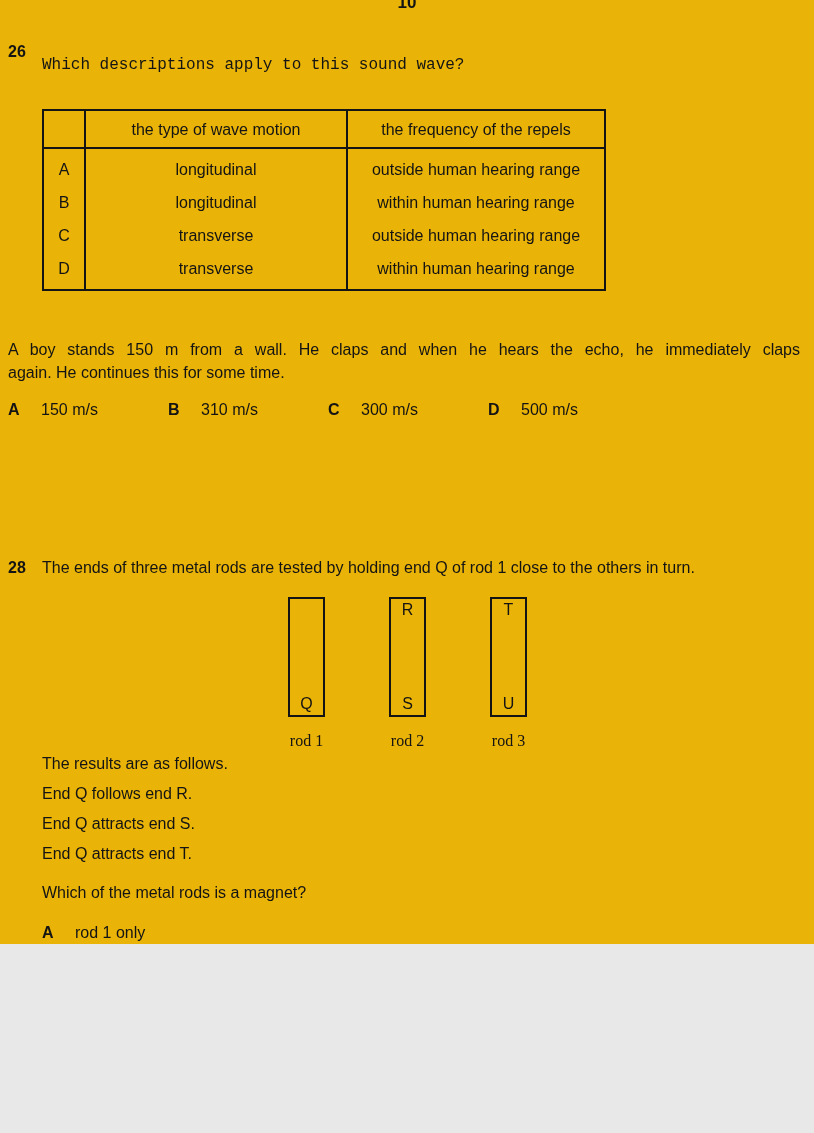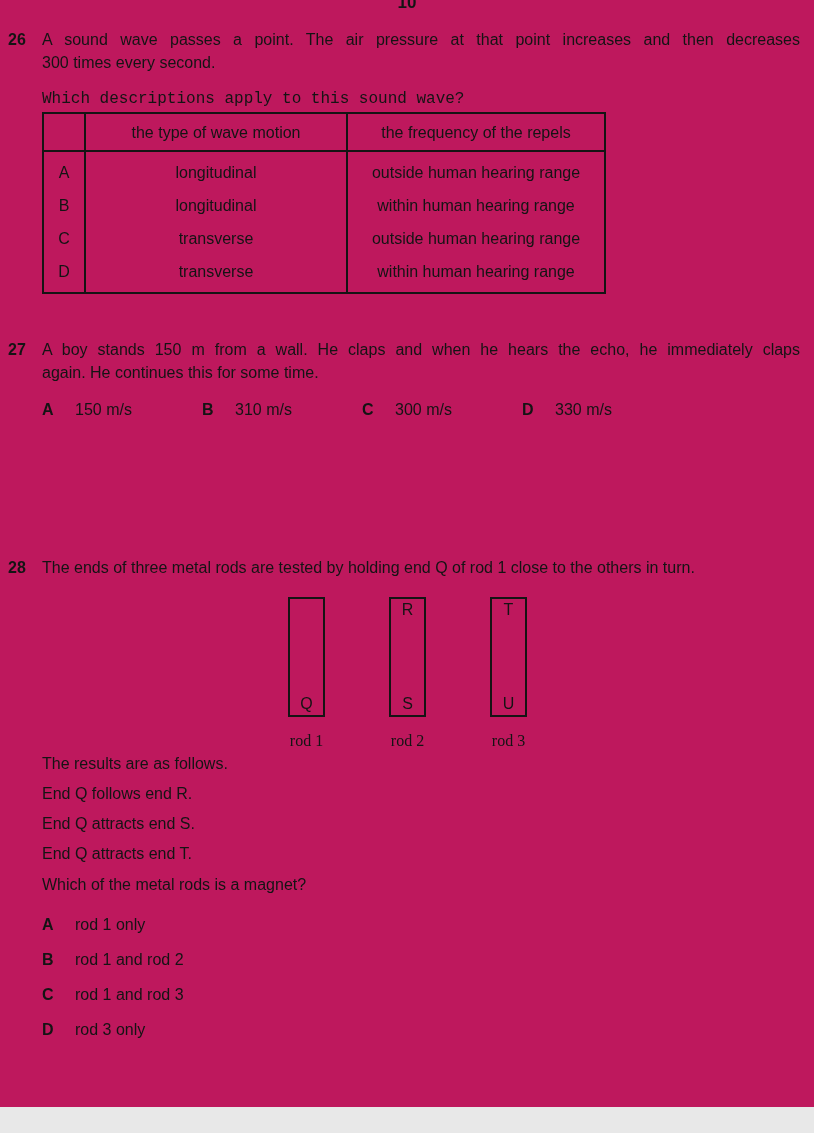--- a/index.html
+++ b/index.html
@@ -3,23 +3,23 @@
 <meta charset="utf-8">
 <style>
   html, body { margin: 0; padding: 0; }
   body {
     font-family: "Liberation Sans", sans-serif;
     background: #e8e8e8;
   }
   .page {
     position: relative;
     width: 814px;
-    height: 1107px;
+    height: 944px;
     margin: 0 auto;
-    background: #be185d;
+    background: #eab308;
     color: #141414;
     font-size: 16px;
     line-height: 23px;
     overflow: hidden;
   }
   
   .pagenum-clip {
     position: absolute;
     top: 0; left: 0; right: 0;
     height: 9px;
@@ -32,38 +32,38 @@
     font-size: 17px;
     line-height: 17px;
     transform: translateY(-9px);
   }
   .question {
     position: absolute;
     left: 8px;
     right: 14px;
     display: flex;
   }
-  #q26 { top: 28px; }
+  #q26 { top: 40px; }
   #q27 { top: 338px; }
   #q28 { top: 556px; }
   .qnum {
     width: 34px;
     flex: 0 0 34px;
     font-weight: 700;
   }
   .qbody { flex: 1 1 auto; min-width: 0; }
   .para { margin: 0 0 14px 0; }
   .jline { display: block; text-align: justify; text-align-last: justify; }
   .lline { display: block; }
   .qline { margin: 14px 0 0 0; font-family: Liberation Mono, monospace; }
 
   
   .ans-table {
     border-collapse: collapse;
-    margin-top: 1px;
+    margin-top: 32px;
     width: 556px;
     table-layout: fixed;
   }
   .ans-table th, .ans-table td {
     border-left: 2px solid #141414;
     border-right: 2px solid #141414;
     text-align: center;
     vertical-align: middle;
     font-weight: 400;
     font-size: 16px;
@@ -113,41 +113,37 @@
     align-items: center;
     padding: 2px 0;
   }
   .rod-end { height: 18px; line-height: 18px; font-size: 16px; }
   .rod-label { margin-top: 12px; white-space: nowrap; font-family: Liberation Serif, serif; }
 
   
   .results { }
   .result-line { margin-top: 7px; }
   .result-line:first-child { margin-top: 15px; }
-  .q28-question { margin-top: 8px; }
+  .q28-question { margin-top: 16px; }
   .vopts { margin-top: 17px; }
   .vopt { display: flex; margin-top: 12px; }
   .vopt:first-child { margin-top: 0; }
 </style>
 </head>
 <body>
 
 <div class="page">
 
   <div class="pagenum-clip">
     <span>10</span>
   </div>
 
   <section class="question" id="q26">
     <div class="qnum">26</div>
     <div class="qbody">
-      <p class="para">
-        <span class="jline">A sound wave passes a point. The air pressure at that point increases and then decreases</span>
-        <span class="lline">300 times every second.</span>
-      </p>
       <p class="para qline">Which descriptions apply to this sound wave?</p>
 
       <table class="ans-table">
         <thead>
           <tr>
             <th class="col-letter"></th>
             <th class="col-type">the type of wave motion</th>
             <th class="col-freq">the frequency of the repels</th>
           </tr>
         </thead>
@@ -171,21 +167,20 @@
             <td class="cell-letter">D</td>
             <td>transverse</td>
             <td>within human hearing range</td>
           </tr>
         </tbody>
       </table>
     </div>
   </section>
 
   <section class="question" id="q27">
-    <div class="qnum">27</div>
     <div class="qbody">
       <p class="para">
         <span class="jline">A boy stands 150 m from a wall. He claps and when he hears the echo, he immediately claps</span>
         <span class="lline">again. He continues this for some time.</span>
       </p>
 
       <div class="opt-row">
         <div class="opt">
           <span class="opt-letter">A</span>
           <span>150 m/s</span>
@@ -193,21 +188,21 @@
         <div class="opt">
           <span class="opt-letter">B</span>
           <span>310 m/s</span>
         </div>
         <div class="opt">
           <span class="opt-letter">C</span>
           <span>300 m/s</span>
         </div>
         <div class="opt">
           <span class="opt-letter">D</span>
-          <span>330 m/s</span>
+          <span>500 m/s</span>
         </div>
       </div>
     </div>
   </section>
 
   <section class="question" id="q28">
     <div class="qnum">28</div>
     <div class="qbody">
       <p class="para">The ends of three metal rods are tested by holding end Q of rod 1 close to the others in turn.</p>
 

